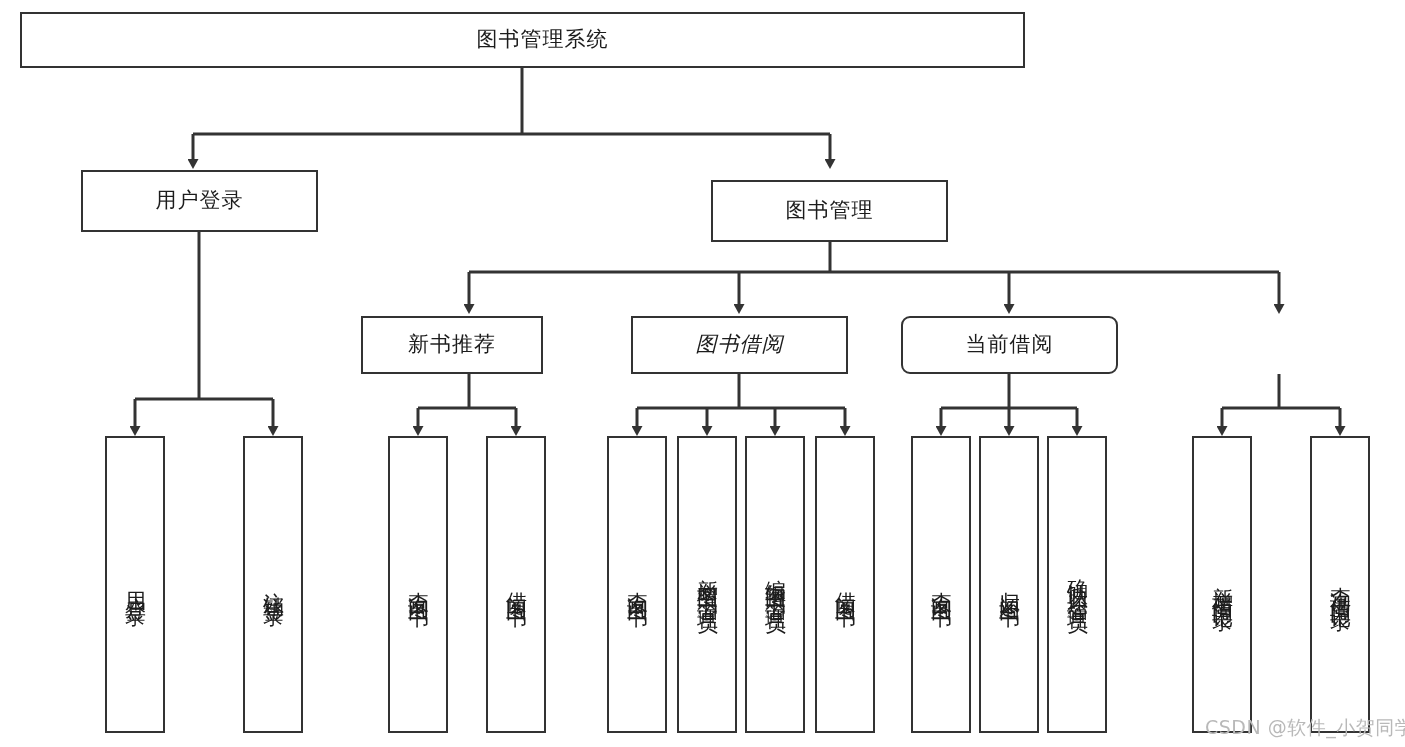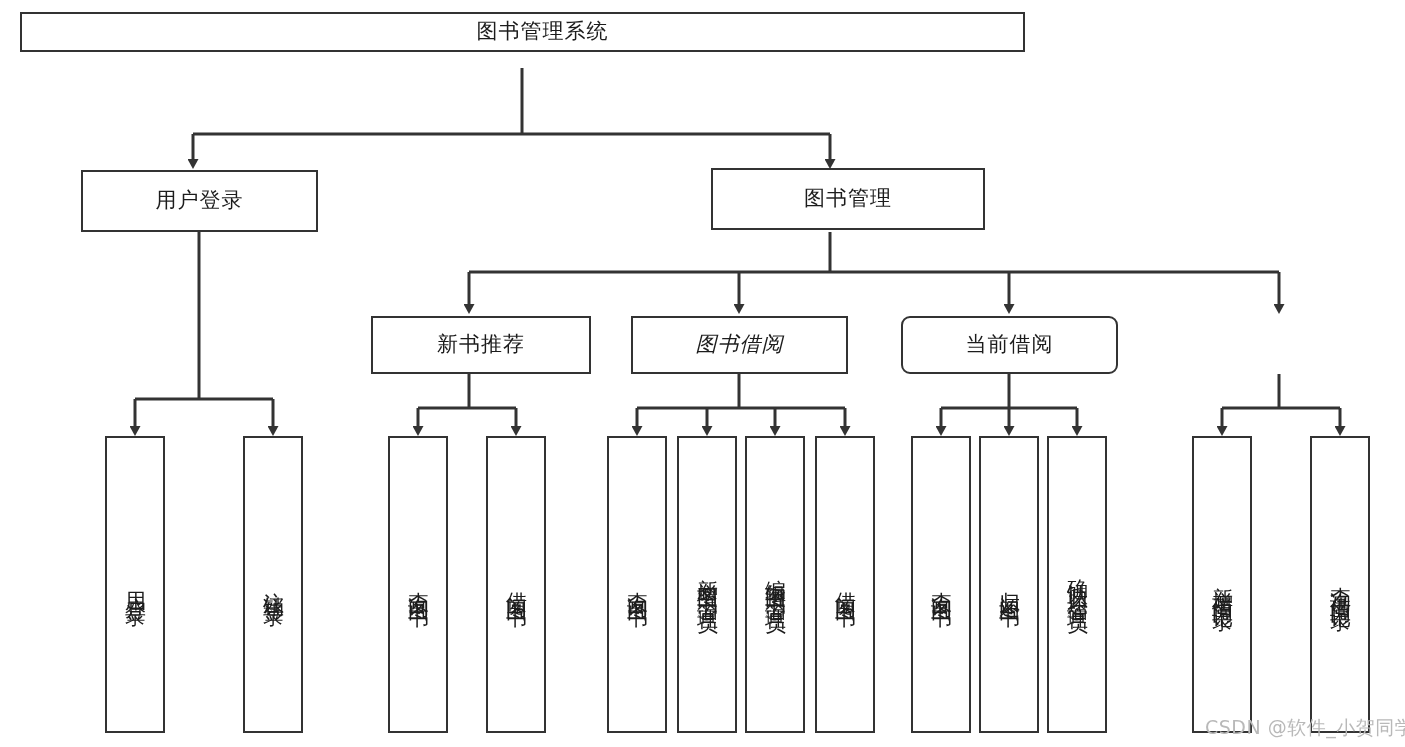--- a/index.html
+++ b/index.html
@@ -114,32 +114,32 @@
     <path d="M941,408 L941,427" stroke="#333333" stroke-width="3" fill="none" marker-end="url(#arrow)"></path>
     <path d="M1009,408 L1009,427" stroke="#333333" stroke-width="3" fill="none" marker-end="url(#arrow)"></path>
     <path d="M1077,408 L1077,427" stroke="#333333" stroke-width="3" fill="none" marker-end="url(#arrow)"></path>
 
     <path d="M1279,374 L1279,408" stroke="#333333" stroke-width="3" fill="none"></path>
     <path d="M1222,408 L1340,408" stroke="#333333" stroke-width="3" fill="none"></path>
     <path d="M1222,408 L1222,427" stroke="#333333" stroke-width="3" fill="none" marker-end="url(#arrow)"></path>
     <path d="M1340,408 L1340,427" stroke="#333333" stroke-width="3" fill="none" marker-end="url(#arrow)"></path>
   </svg>
 
-  <div class="node h root" style="left:20px; top:12px; width:1005px; height:40px;padding-left:40px;">
+  <div class="node h root" style="left:20px; top:12px; width:1005px; height:56px;padding-left:40px;">
     <span>图书管理系统</span>
   </div>
 
   <div class="node h" style="left:81px; top:170px; width:237px; height:62px;">
     <span>用户登录</span>
   </div>
-  <div class="node h" style="left:711px; top:168px; width:274px; height:62px;align-items:center;">
+  <div class="node h" style="left:711px; top:180px; width:237px; height:62px;align-items:center;">
     <span>图书管理</span>
   </div>
 
-  <div class="node h" style="left:361px; top:316px; width:220px; height:58px;margin-left:10px;">
+  <div class="node h" style="left:361px; top:316px; width:182px; height:58px;">
     <span>新书推荐</span>
   </div>
   <div class="node h" style="left:631px; top:316px; width:217px; height:58px;font-style:italic;">
     <span>图书借阅</span>
   </div>
   <div class="node h" style="left:901px; top:316px; width:217px; height:58px;border-radius:9px;">
     <span>当前借阅</span>
   </div>
 
   <div class="node v" style="left:105px; top:436px; width:60px; height:297px;">

